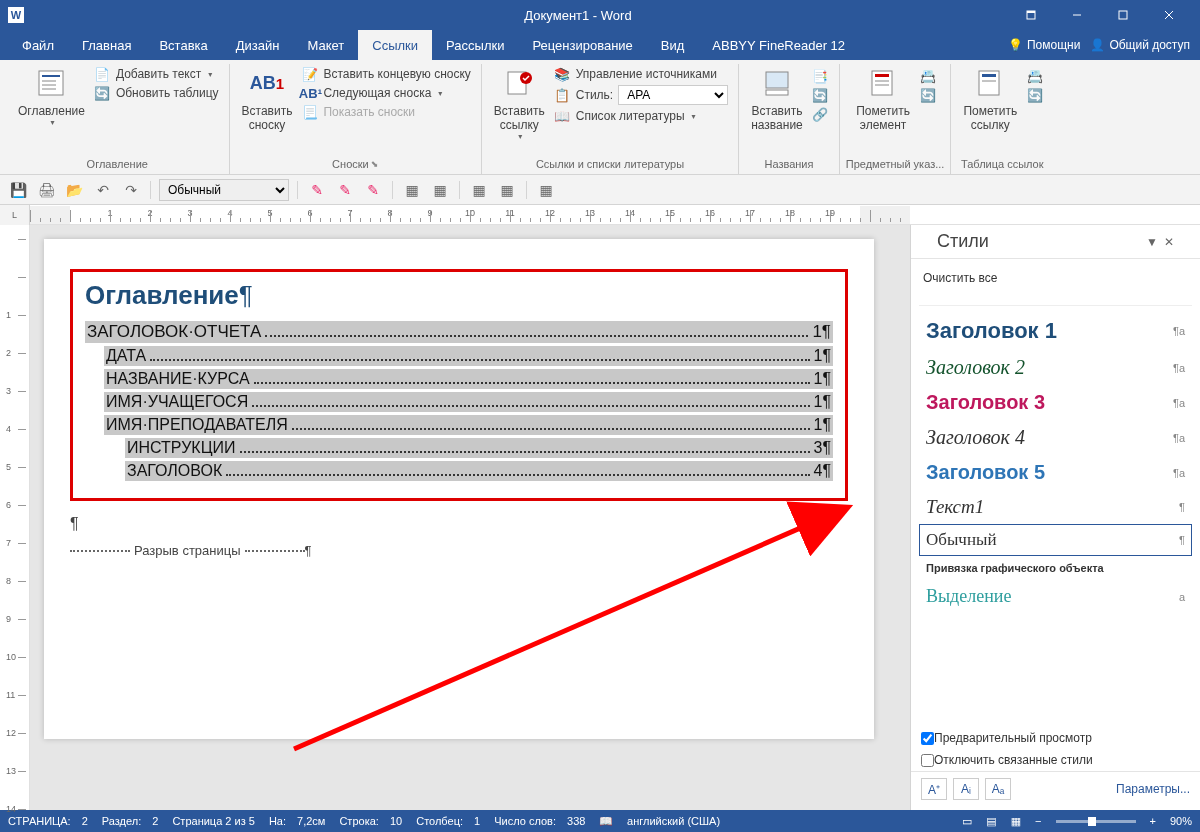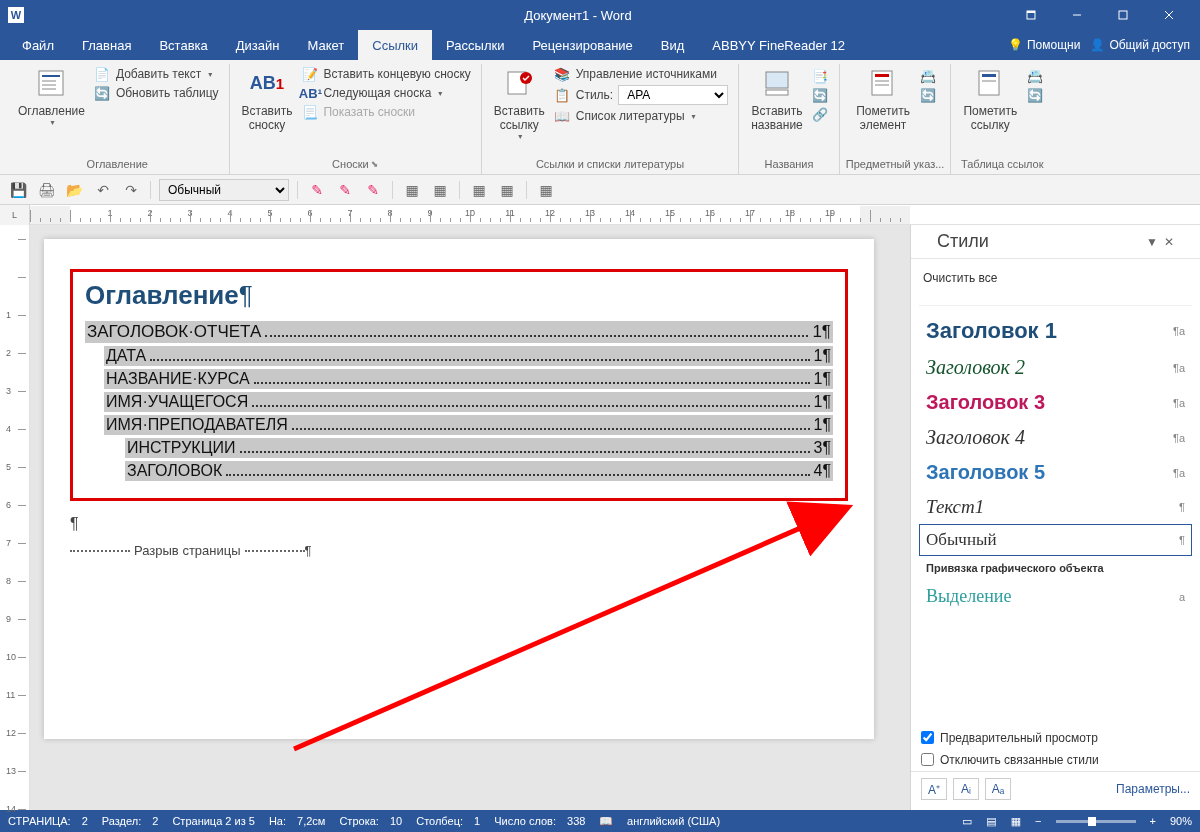--- a/index.html
+++ b/index.html
@@ -73,21 +73,21 @@
 
 .styles-pane { width: 290px; background: #fff; border-left: 1px solid #d4d4d4; display: flex; flex-direction: column; }
 .styles-header { display: flex; align-items: center; justify-content: space-between; padding: 6px 26px; font-size: 18px; color: #444; border-bottom: 1px solid #e4e4e4; }
 .styles-header .close-box { display: flex; gap: 6px; font-size: 12px; color: #666; }
 .styles-list { flex: 1; overflow: auto; padding: 6px 8px; }
 .styles-clear { font-size: 12px; color: #333; padding: 6px 4px 20px; cursor: pointer; border-bottom: 1px solid #eee; margin-bottom: 6px;}
 .style-item { display: flex; align-items: center; justify-content: space-between; padding: 5px 6px; cursor: pointer; border: 1px solid transparent; }
 .style-item.selected { border: 1px solid #2b579a; }
 .style-item .nm { font-family: "Times New Roman", serif; }
 .style-item .mark { font-size: 11px; color: #888; }
-.chk-row { display: flex; align-items: flex-start; gap: 6px; font-size: 12px; color: #333; padding: 4px 10px; }
+.chk-row { display: flex; align-items: flex-end; font-size: 12px; color: #333; padding: 4px 10px; }
 .styles-footer { display: flex; align-items: center; justify-content: space-between; padding: 6px 10px 10px; border-top: 1px solid #e4e4e4; }
 .styles-footer .fbtn { width: 26px; height: 22px; border: 1px solid #ccc; display: flex; align-items: center; justify-content: center; font-size: 12px; color: #2b579a; cursor: pointer; }
 .styles-footer .params { font-size: 12px; color: #2b579a; cursor: pointer; text-align:right;}
 
 
 .statusbar { height: 22px; background: #2b579a; color: #fff; display: flex; align-items: center; font-size: 11px; padding: 0 8px; gap: 14px; }
 .statusbar .spacer { flex: 1; }
 .statusbar .sbtn { display: flex; align-items: center; gap: 4px; cursor: pointer; }
 .zoom-slider { width: 80px; height: 3px; background: rgba(255,255,255,0.5); position: relative; }
 .zoom-slider .thumb { position: absolute; top: -3px; left: 32px; width: 8px; height: 9px; background: #fff; }

